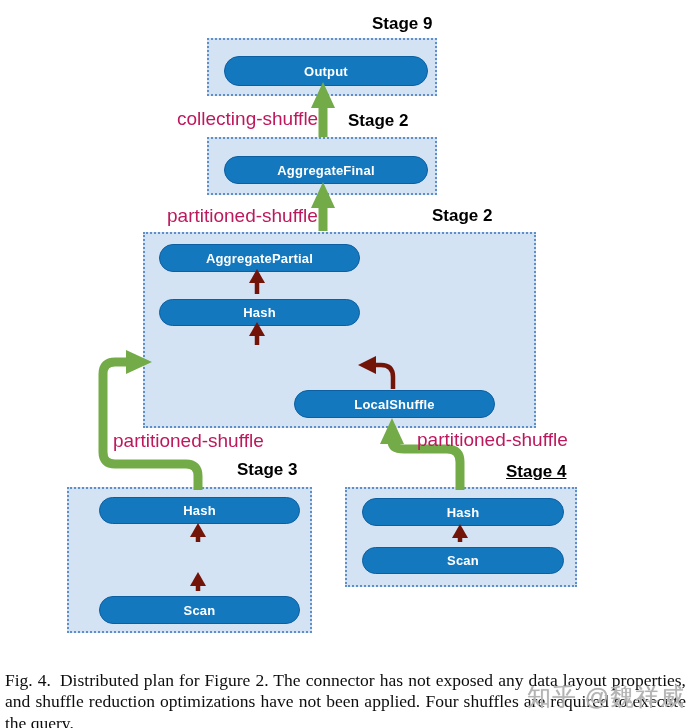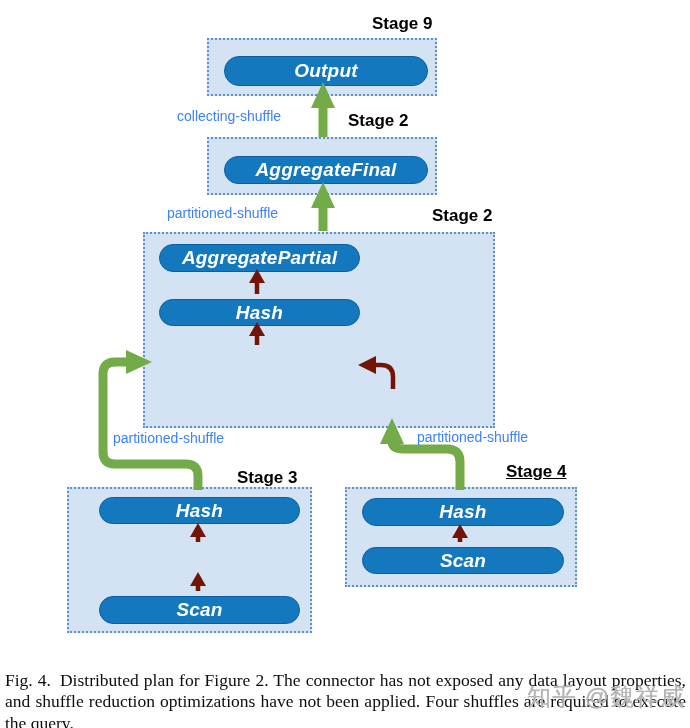--- a/index.html
+++ b/index.html
@@ -4,50 +4,50 @@
 <style>
   html,body{margin:0;padding:0;background:#ffffff;}
   .figure{position:relative;width:690px;height:728px;background:#ffffff;overflow:hidden;
           font-family:"Liberation Sans",sans-serif;}
   .diagram{position:absolute;left:0;top:0;width:690px;height:650px;}
 
   
   .stage-box{position:absolute;background:#d4e3f4;border:2px dotted #5e8fcb;box-sizing:border-box;z-index:1;}
   .box-s0{left:207px;top:38px;width:230px;height:58px;}
   .box-s1{left:207px;top:137px;width:230px;height:58px;}
-  .box-s2{left:143px;top:232px;width:352px;height:196px;}
+  .box-s2{left:143px;top:232px;width:393px;height:196px;}
   .box-s3{left:67px;top:487px;width:245px;height:146px;}
   .box-s4{left:345px;top:487px;width:232px;height:100px;}
 
   
   .stage-label{position:absolute;font-size:17px;font-weight:bold;color:#000;z-index:4;white-space:nowrap;}
   .lab-s0{left:372px;top:14px;}
   .lab-s1{left:348px;top:111px;}
   .lab-s2{left:432px;top:206px;}
-  .lab-s3{left:237px;top:460px;margin-top:8px;}
+  .lab-s3{left:237px;top:460px;}
   .lab-s4{left:506px;top:462px;text-decoration:underline;}
 
   
   .pill{position:absolute;background:#1478bf;border:1px solid #0c5fa0;border-radius:15px;
-        color:#ffffff;font-size:19px;font-weight:600;letter-spacing:.2px;
-        display:flex;align-items:center;justify-content:center;box-sizing:border-box;z-index:2;font-style:italic;}
+        color:#ffffff;font-size:13px;font-weight:600;letter-spacing:.2px;
+        display:flex;align-items:center;justify-content:center;box-sizing:border-box;z-index:2;}
   .p-output        {left:15px;top:16px;width:204px;height:30px;}
   .p-aggfinal      {left:15px;top:17px;width:204px;height:28px;}
   .p-aggpartial    {left:14px;top:10px;width:201px;height:28px;}
   .p-hash2         {left:14px;top:65px;width:201px;height:27px;}
   .p-leftjoin      {left:14px;top:116px;width:201px;height:27px;}
   .p-localshuffle  {left:149px;top:156px;width:201px;height:28px;}
   .p-hash3         {left:30px;top:8px;width:201px;height:27px;}
   .p-filter        {left:30px;top:58px;width:201px;height:27px;}
   .p-scan3         {left:30px;top:107px;width:201px;height:28px;}
   .p-hash4         {left:15px;top:9px;width:202px;height:28px;}
   .p-scan4         {left:15px;top:58px;width:202px;height:27px;}
 
   
-  .shuffle-label{position:absolute;font-size:14px;color:#3b82f6;z-index:4;white-space:nowrap;}
+  .shuffle-label{position:absolute;font-size:19px;color:#be185d;z-index:4;white-space:nowrap;}
   .sl-0{left:177px;top:108px;}
   .sl-1{left:167px;top:205px;}
   .sl-2{left:113px;top:430px;}
   .sl-3{left:417px;top:429px;}
 
   
   .arrows{position:absolute;left:0;top:0;z-index:3;pointer-events:none;}
   .g-shaft{stroke:#72ab47;stroke-width:9;fill:none;stroke-linecap:butt;}
   .g-head{fill:#72ab47;}
   .r-shaft{stroke:#731409;stroke-width:4.5;fill:none;}
@@ -77,20 +77,21 @@
 
     <div class="stage-label lab-s1">Stage 2</div>
     <div class="stage-box box-s1">
       <div class="pill p-aggfinal">AggregateFinal</div>
     </div>
 
     <div class="stage-label lab-s2">Stage 2</div>
     <div class="stage-box box-s2">
       <div class="pill p-aggpartial">AggregatePartial</div>
       <div class="pill p-hash2">Hash</div>
+      <div class="pill p-localshuffle">LocalShuffle</div>
     </div>
 
     <div class="stage-label lab-s3">Stage 3</div>
     <div class="stage-box box-s3">
       <div class="pill p-hash3">Hash</div>
       <div class="pill p-scan3">Scan</div>
     </div>
 
     <div class="stage-label lab-s4">Stage 4</div>
     <div class="stage-box box-s4">

